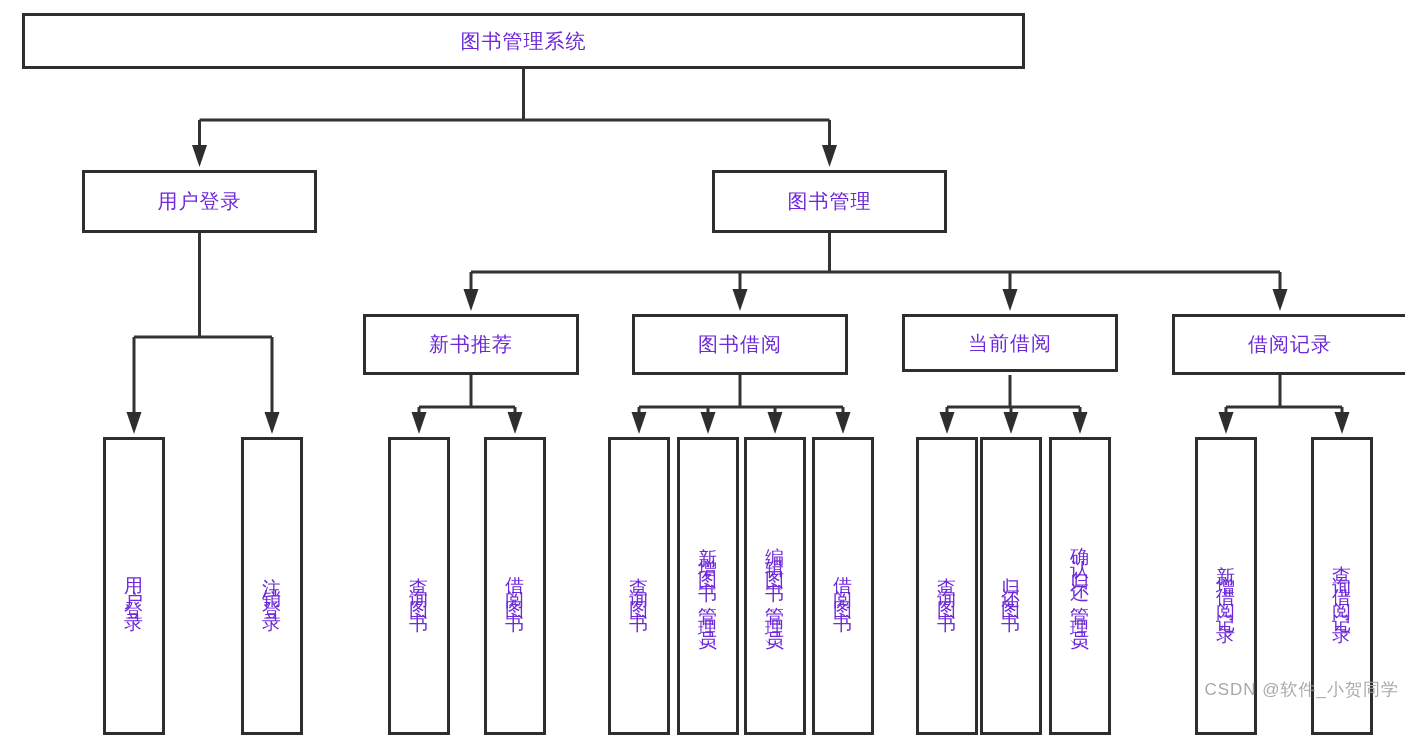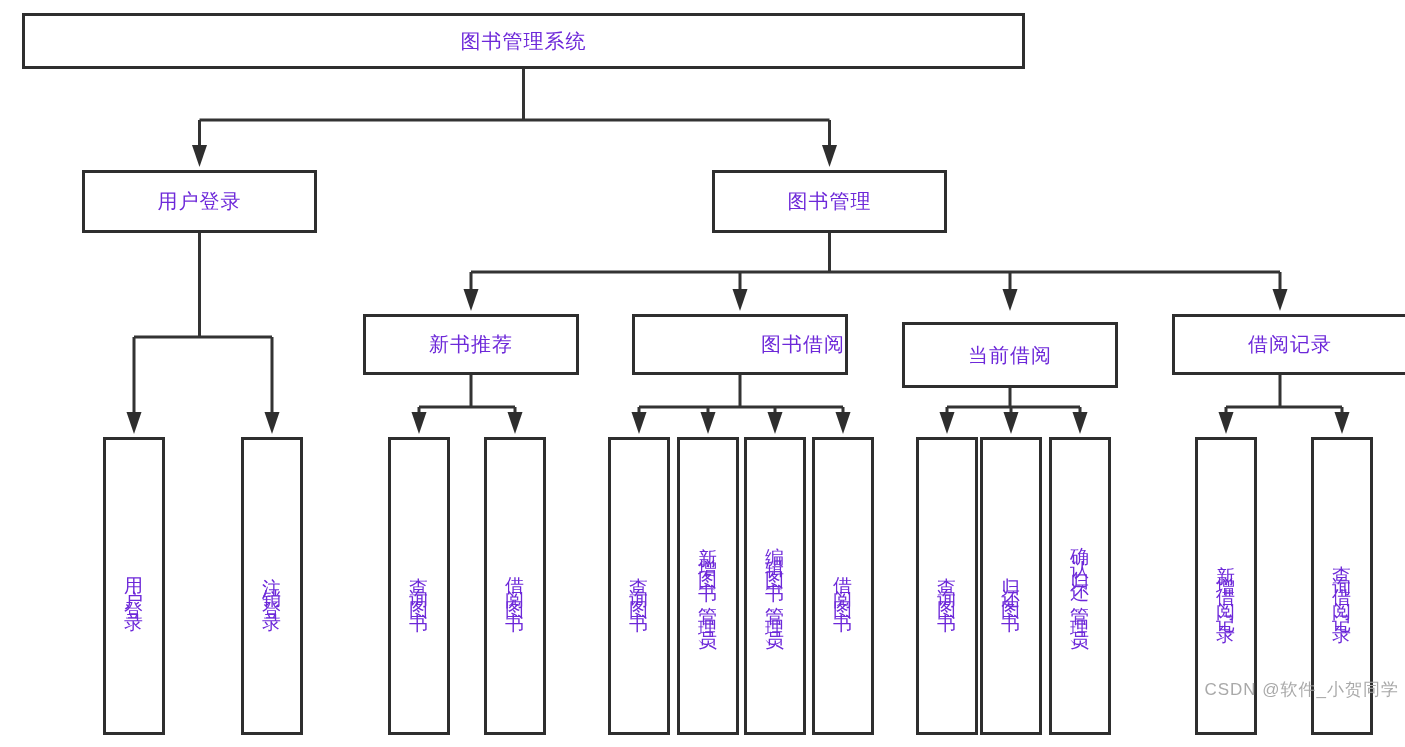--- a/index.html
+++ b/index.html
@@ -44,22 +44,22 @@
     letter-spacing: 12px;
     white-space: nowrap;
   }
   
   .n-root           { left: 22px;   top: 13px;  width: 1003px; height: 56px; }
   
   .n-user-login     { left: 82px;   top: 170px; width: 235px;  height: 63px; }
   .n-book-mgmt      { left: 712px;  top: 170px; width: 235px;  height: 63px; font-family: Liberation Mono, monospace; }
   
   .n-new-book-rec   { left: 363px;  top: 314px; width: 216px;  height: 61px; }
-  .n-book-borrow    { left: 632px;  top: 314px; width: 216px;  height: 61px; justify-content: flex-end; }
-  .n-current-borrow { left: 902px;  top: 314px; width: 216px;  height: 66px; margin-top: 8px; }
+  .n-book-borrow    { left: 632px;  top: 314px; width: 216px;  height: 61px; }
+  .n-current-borrow { left: 902px;  top: 314px; width: 216px;  height: 58px; }
   .n-borrow-records { left: 1172px; top: 314px; width: 236px;  height: 61px; }
   
   .leaf { top: 437px; width: 62px; height: 298px; }
   .n-l1  { left: 103px; }
   .n-l2  { left: 241px; }
   .n-l3  { left: 388px; }
   .n-l4  { left: 484px; }
   .n-l5  { left: 608px; }
   .n-l6  { left: 677px; }
   .n-l7  { left: 744px; }

